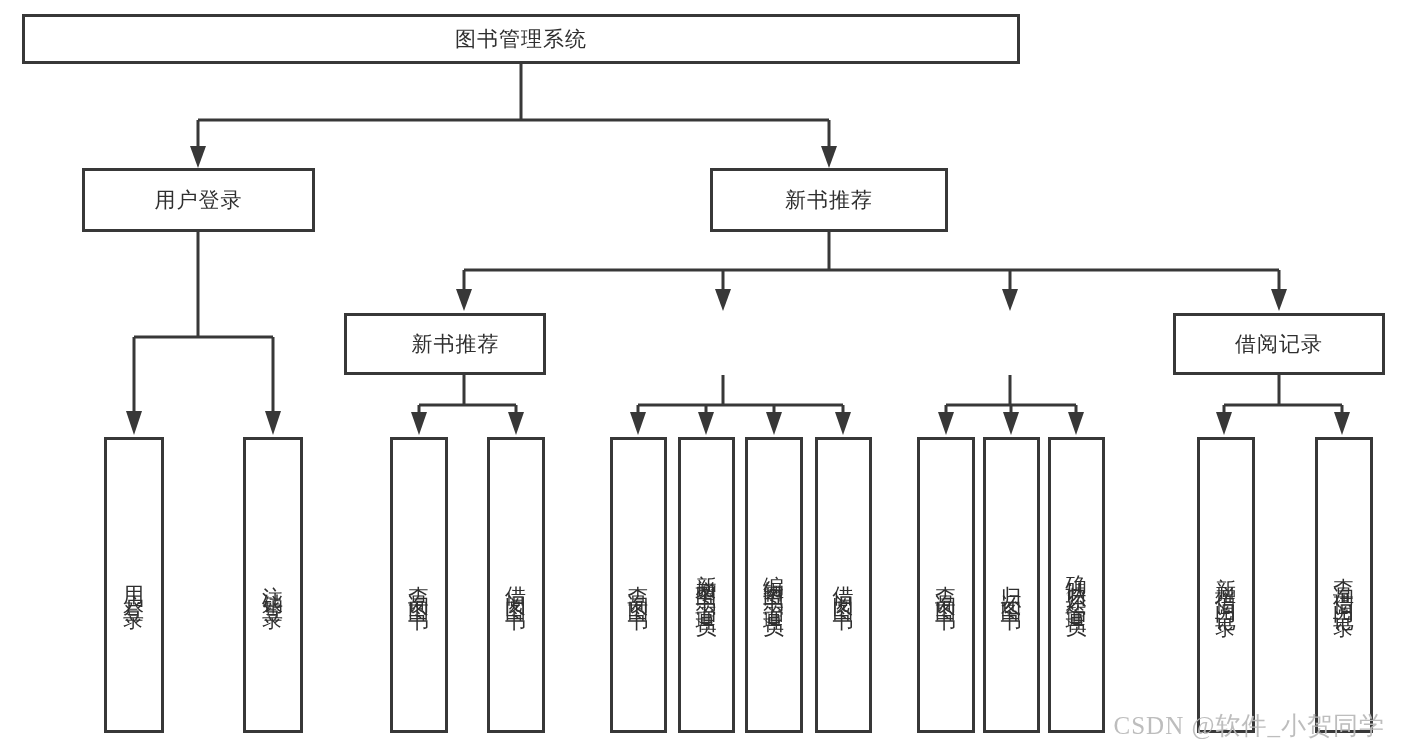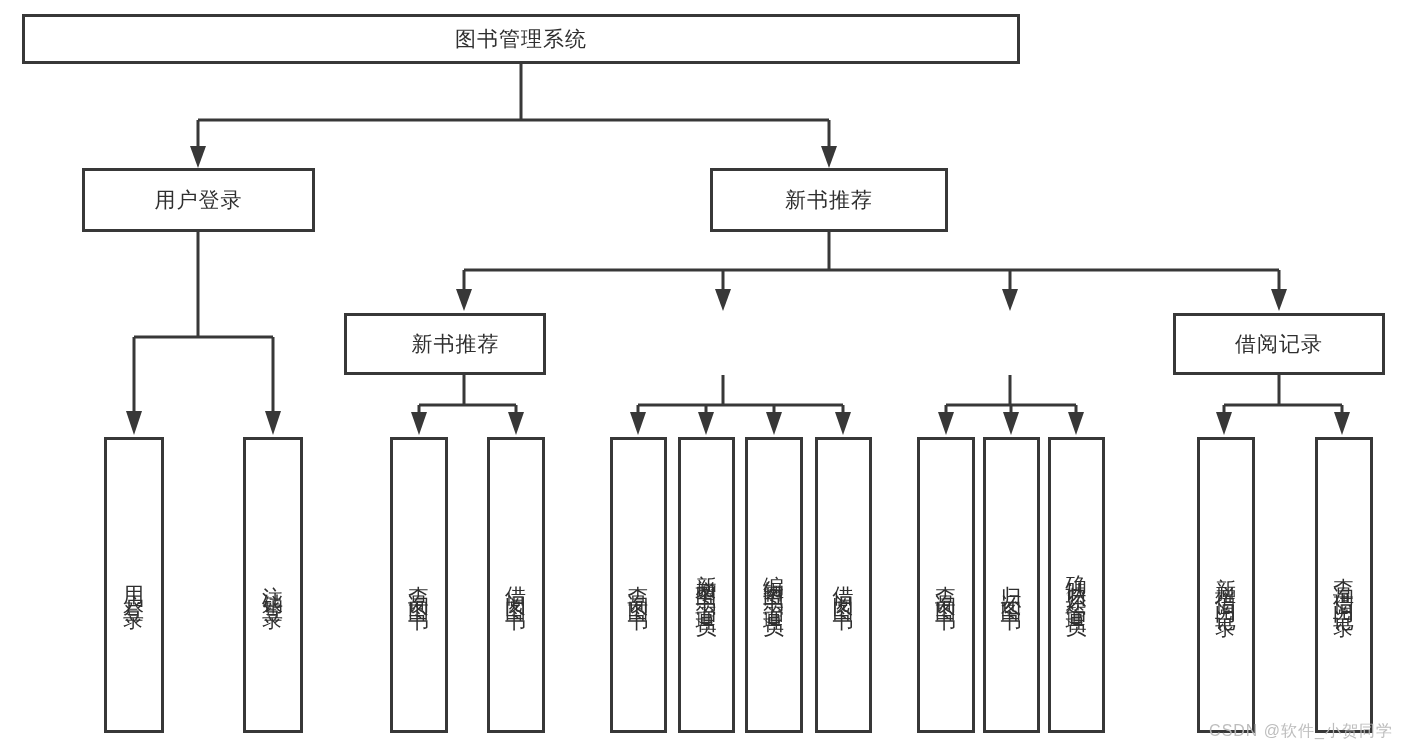--- a/index.html
+++ b/index.html
@@ -43,27 +43,28 @@
     font-size: 21px;
     line-height: 1;
     letter-spacing: 8px;
     white-space: nowrap;
   }
   .leaf.long .v-label {
     letter-spacing: 6px;
   }
   .watermark {
     position: absolute;
-    right: 12px;
+    right: 20px;
     bottom: 5px;
-    font-size: 16px;
+    font-size: 25px;
     color: rgba(185, 185, 185, 0.95);
     letter-spacing: 1px;
     z-index: 3;
     white-space: nowrap;
+    font-family: Liberation Serif, serif;
   }
 </style>
 </head>
 <body>
 
 <div id="canvas">
 
   <svg id="edges" width="1405" height="747" viewBox="0 0 1405 747" fill="none" stroke="#383838" stroke-width="3">
 
     <g>

